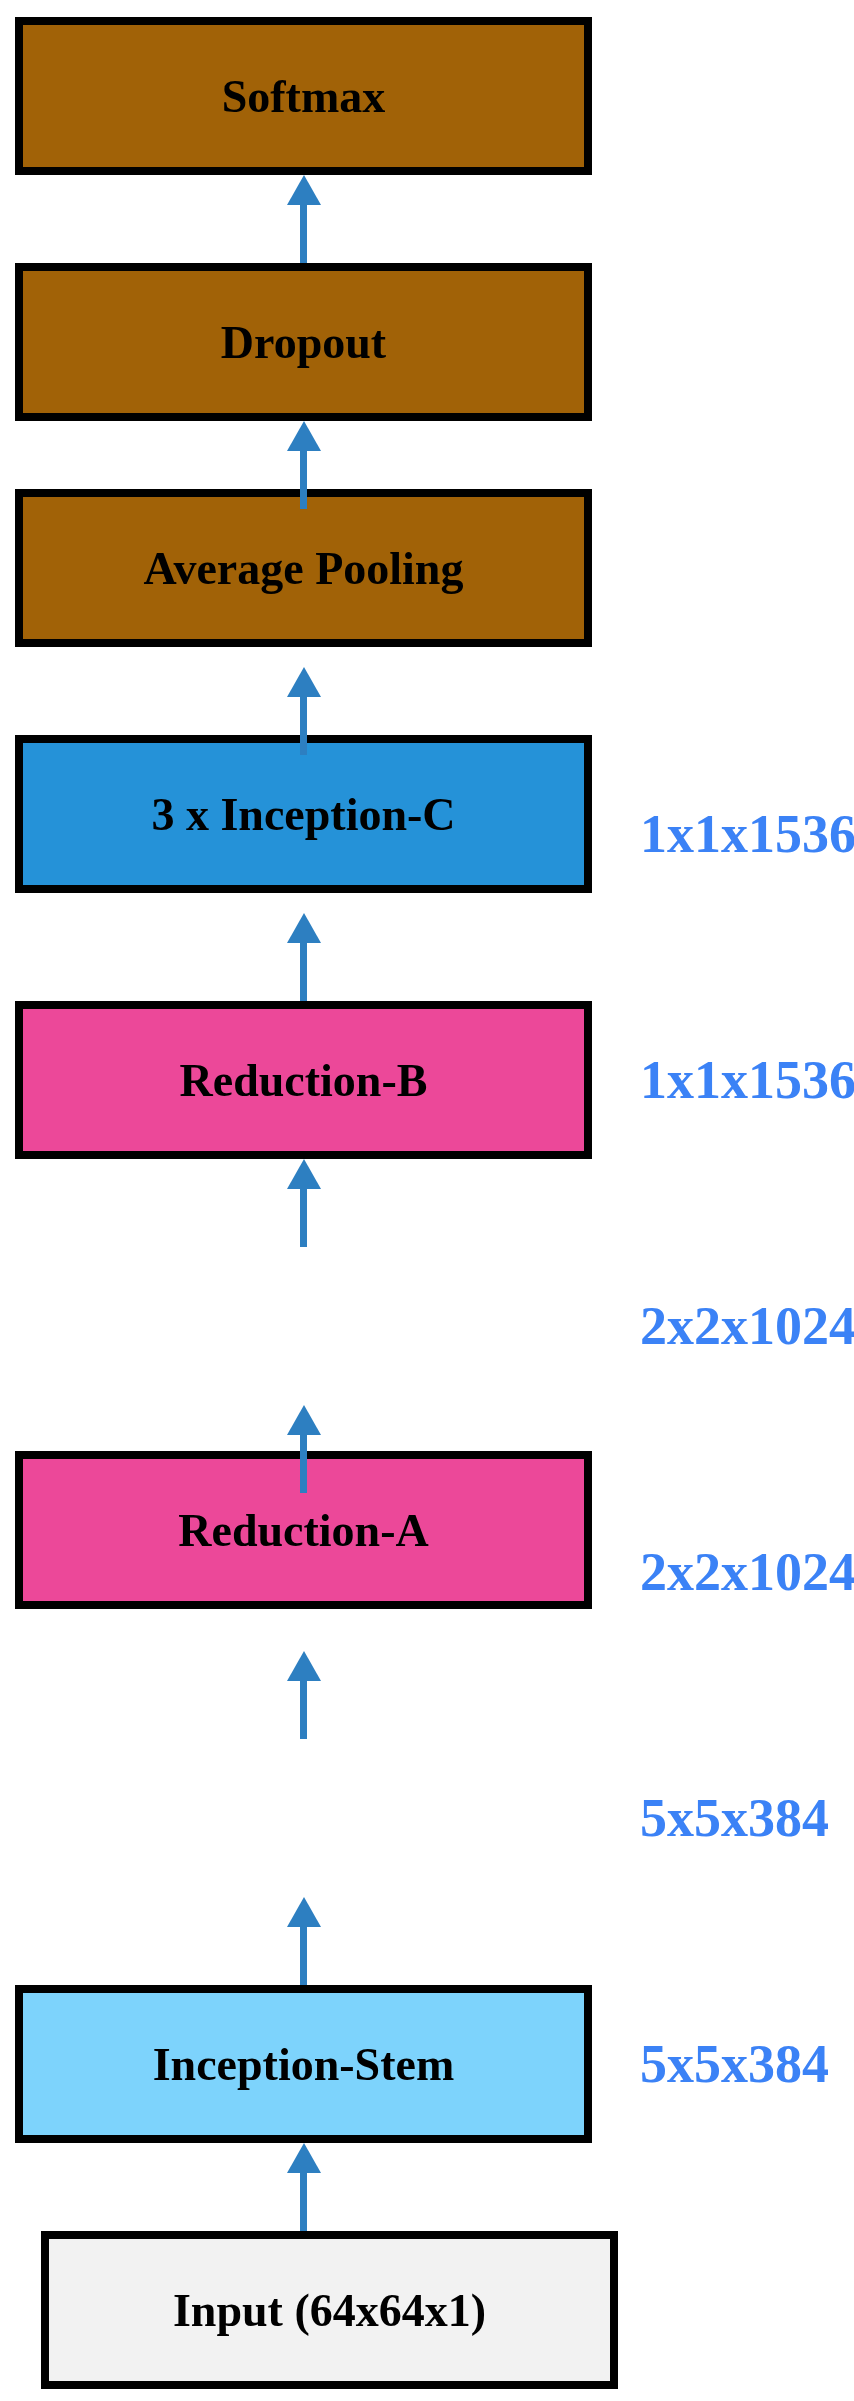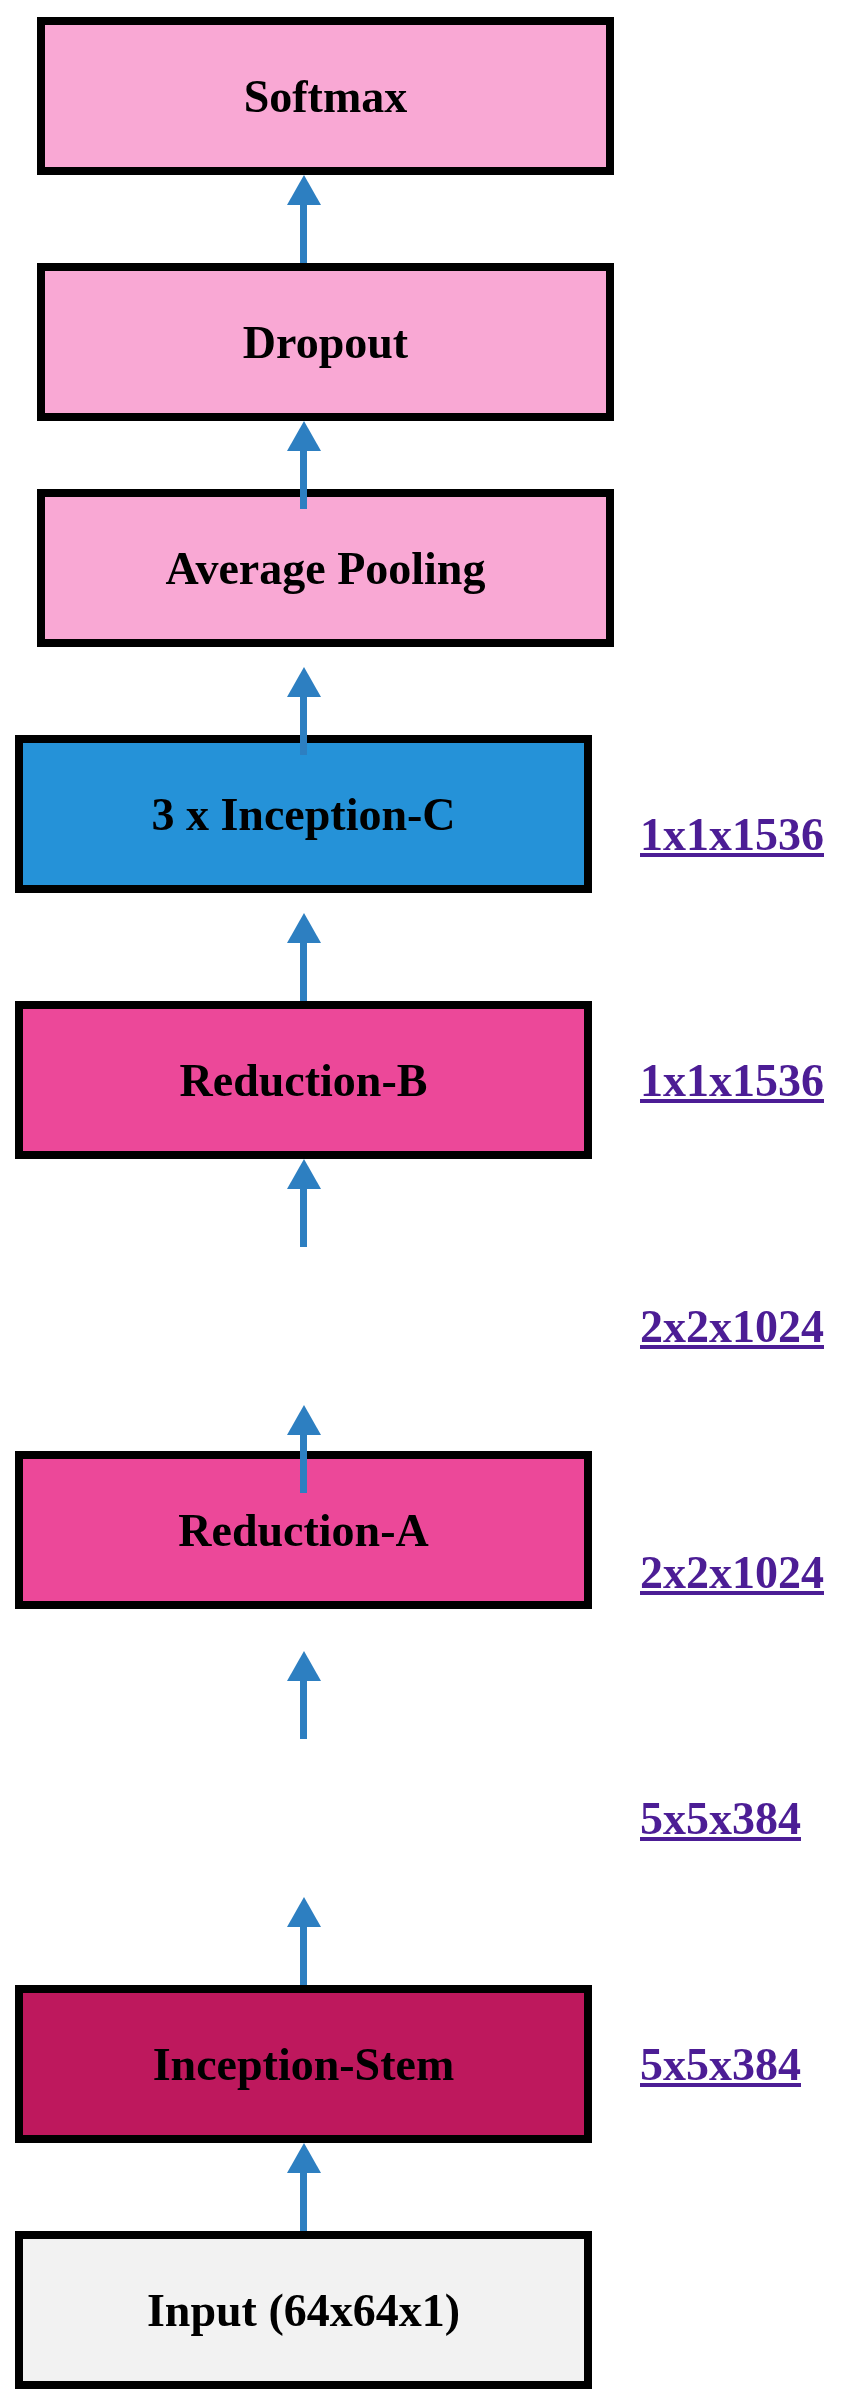--- a/index.html
+++ b/index.html
@@ -21,25 +21,25 @@
     display: flex;
     align-items: center;
     justify-content: center;
   }
   .box span {
     font-size: 46px;
     font-weight: bold;
     color: #000000;
     white-space: nowrap;
   }
-  .fill-gray       { background: #f9a8d4; margin-left: 22px; }
+  .fill-gray       { background: #a16207; }
   .fill-blue       { background: #2592d8; }
   .fill-lightblue  { background: #ec4899; }
-  .fill-teal       { background: #be185d; }
-  .fill-inputgray  { background: #f2f2f2; }
+  .fill-teal       { background: #7dd3fc; }
+  .fill-inputgray  { background: #f2f2f2; margin-left: 26px; }
 
   .arrow {
     position: absolute;
     left: 15px;
     width: 577px;
     height: 88px;
     display: flex;
     flex-direction: column;
     align-items: center;
   }
@@ -56,25 +56,24 @@
     background: #2d7fc1;
   }
 
   .side-label {
     position: absolute;
     left: 640px;
     width: 210px;
     height: 158px;
     display: flex;
     align-items: center;
-    font-size: 46px;
+    font-size: 54px;
     font-weight: bold;
-    color: #4c1d95;
+    color: #3b82f6;
     white-space: nowrap;
-    text-decoration: underline;
   }
 </style>
 </head>
 <body>
 
 <div class="canvas">
 
   <div class="box fill-gray" style="top:17px">
     <span>Softmax</span>
   </div>

